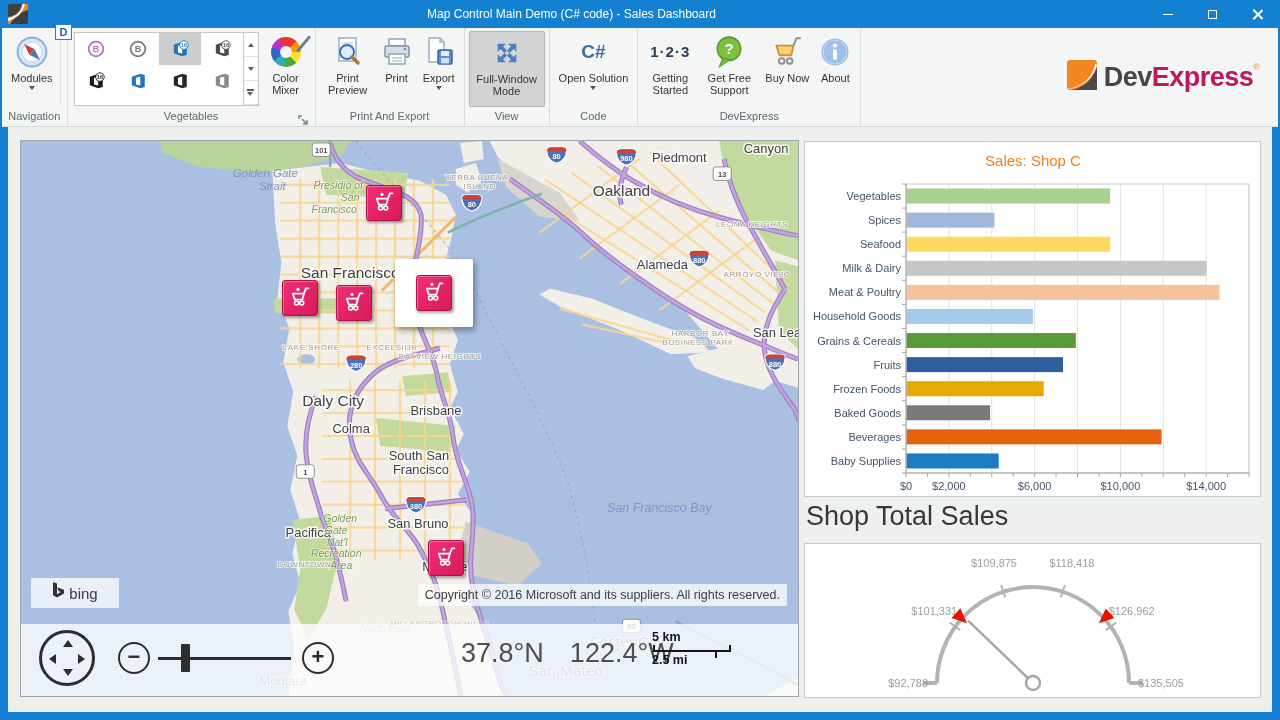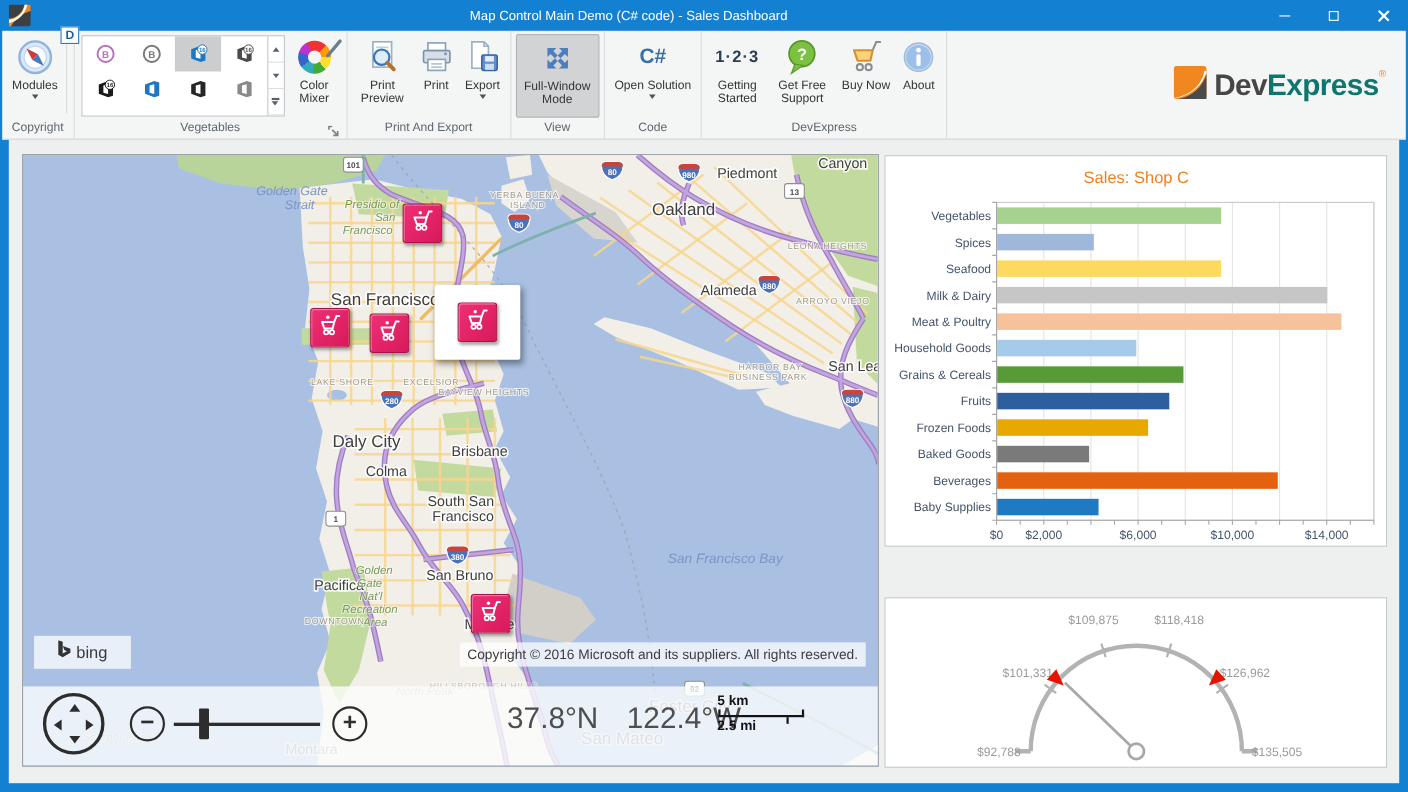--- a/index.html
+++ b/index.html
@@ -44,21 +44,21 @@
   .tri-up { width:0; height:0; border-left:3.5px solid transparent; border-right:3.5px solid transparent; border-bottom:4px solid #5a6168; }
   .tri-dn { width:0; height:0; border-left:3.5px solid transparent; border-right:3.5px solid transparent; border-top:4px solid #5a6168; }
   .colorwheel { width:30px; height:30px; border-radius:50%; position:relative;
      background:conic-gradient(#e33 0 12%,#f90 12% 25%,#fd3 25% 38%,#4a3 38% 52%,#3ab 52% 65%,#36c 65% 80%,#b3c 80% 92%,#e33 92% 100%); }
   .colorwheel::after { content:""; position:absolute; left:9px; top:9px; width:12px; height:12px; border-radius:50%; background:#f4f5f5; }
   .dropper { position:absolute; right:-4px; top:-3px; width:3px; height:20px; background:#6b7d90; transform:rotate(40deg); border-radius:1px; }
   .launcher { position:absolute; right:2px; bottom:3px; width:11px; height:11px; }
   .keytip { position:absolute; left:53px; top:-4px; width:17px; height:16px; background:#fdfdfd; border:1px solid #2a7cc8; color:#1d5f9e; font-size:11px; font-weight:bold; text-align:center; line-height:14px; z-index:5; }
   .dx-logo { position:absolute; right:18px; top:32px; display:flex; align-items:center; gap:7px; }
   .dx-dev { font-size:27px; font-weight:bold; color:#464646; letter-spacing:-0.5px; }
-  .dx-exp { font-size:27px; font-weight:bold; color:#0f766e; letter-spacing:-0.5px; }
+  .dx-exp { font-size:27px; font-weight:bold; color:#be185d; letter-spacing:-0.5px; }
   .dx-reg { font-size:9px; color:#f08721; vertical-align:top; }
 
   
   .content { position:absolute; left:8px; right:8px; top:127px; bottom:8px; background:#eef0f0; }
   .mappanel { position:absolute; left:12px; top:13px; width:779px; height:557px; background:#a9c0e3; border:1px solid #9fa4a8; overflow:hidden; }
   .mapsvg { position:absolute; left:0; top:0; width:100%; height:100%; }
   .card { position:absolute; background:#fff; border:1px solid #c4c9cc; }
   #chartCard { left:796px; top:14px; width:457px; height:356px; }
   #gaugeCard { left:796px; top:416px; width:457px; height:155px; }
   .bigheading { position:absolute; left:798px; top:374px; font-size:27px; color:#373737; }
@@ -142,21 +142,21 @@
                     <polygon points="16,5.5 19.5,16 12.5,16" fill="#cf3b3b"></polygon>
                     <polygon points="16,26.5 19.5,16 12.5,16" fill="#4a7ab5"></polygon>
                   </g>
                 </svg>
             </span>
             <span>Modules</span>
             <span class="caret"></span>
           </div>
           <div class="vdiv"></div>
         </div>
-        <div class="rname">Copyright</div>
+        <div class="rname">Navigation</div>
       </div>
 
       <div class="rgroup" style="position:relative;">
         <div class="ritems">
           <div class="gallery">
             <div class="gcells" id="gcells">
                 <div class="gcell">
                   <svg width="18" height="18" viewBox="0 0 16 16">
                     <circle cx="8" cy="8" r="6.5" fill="#fff" stroke="#b973b9" stroke-width="1.6"></circle>
                     <text x="8" y="11" text-anchor="middle" font-size="8" font-weight="bold" fill="#b973b9">B</text>
@@ -703,20 +703,21 @@
           <line x1="422.5625" y1="331" x2="422.5625" y2="335" stroke="#a6a6a6"></line>
           <line x1="444" y1="331" x2="444" y2="335" stroke="#a6a6a6"></line>
           <text x="101" y="348" text-anchor="middle" class="t-axis">$0</text>
           <text x="143.875" y="348" text-anchor="middle" class="t-axis">$2,000</text>
           <text x="229.625" y="348" text-anchor="middle" class="t-axis">$6,000</text>
           <text x="315.375" y="348" text-anchor="middle" class="t-axis">$10,000</text>
           <text x="401.125" y="348" text-anchor="middle" class="t-axis">$14,000</text>
         </svg>
     </div>
 
+    <div class="bigheading">Shop Total Sales</div>
 
     <div class="card" id="gaugeCard">
       <svg id="gaugeSvg" width="455" height="153">
           <path d="M132,139 A96,96 0 0 1 324,139" fill="none" stroke="#b3b3b3" stroke-width="4"></path>
           <line x1="118" y1="139" x2="132" y2="139" stroke="#b3b3b3" stroke-width="4"></line>
           <line x1="324" y1="139" x2="338" y2="139" stroke="#b3b3b3" stroke-width="4"></line>
           <text x="123" y="143" text-anchor="end" class="t-gauge">$92,788</text>
           <line x1="155.18847050625476" y1="86.0993272936774" x2="144.67124957938043" y2="78.45811901387526" stroke="#b3b3b3" stroke-width="2"></line>
           <text x="129.2999266862564" y="71.29019922031826" text-anchor="middle" class="t-gauge">$101,331</text>
           <line x1="200.18847050625473" y1="53.40491353343617" x2="196.17124957938043" y2="41.041178821599175" stroke="#b3b3b3" stroke-width="2"></line>

